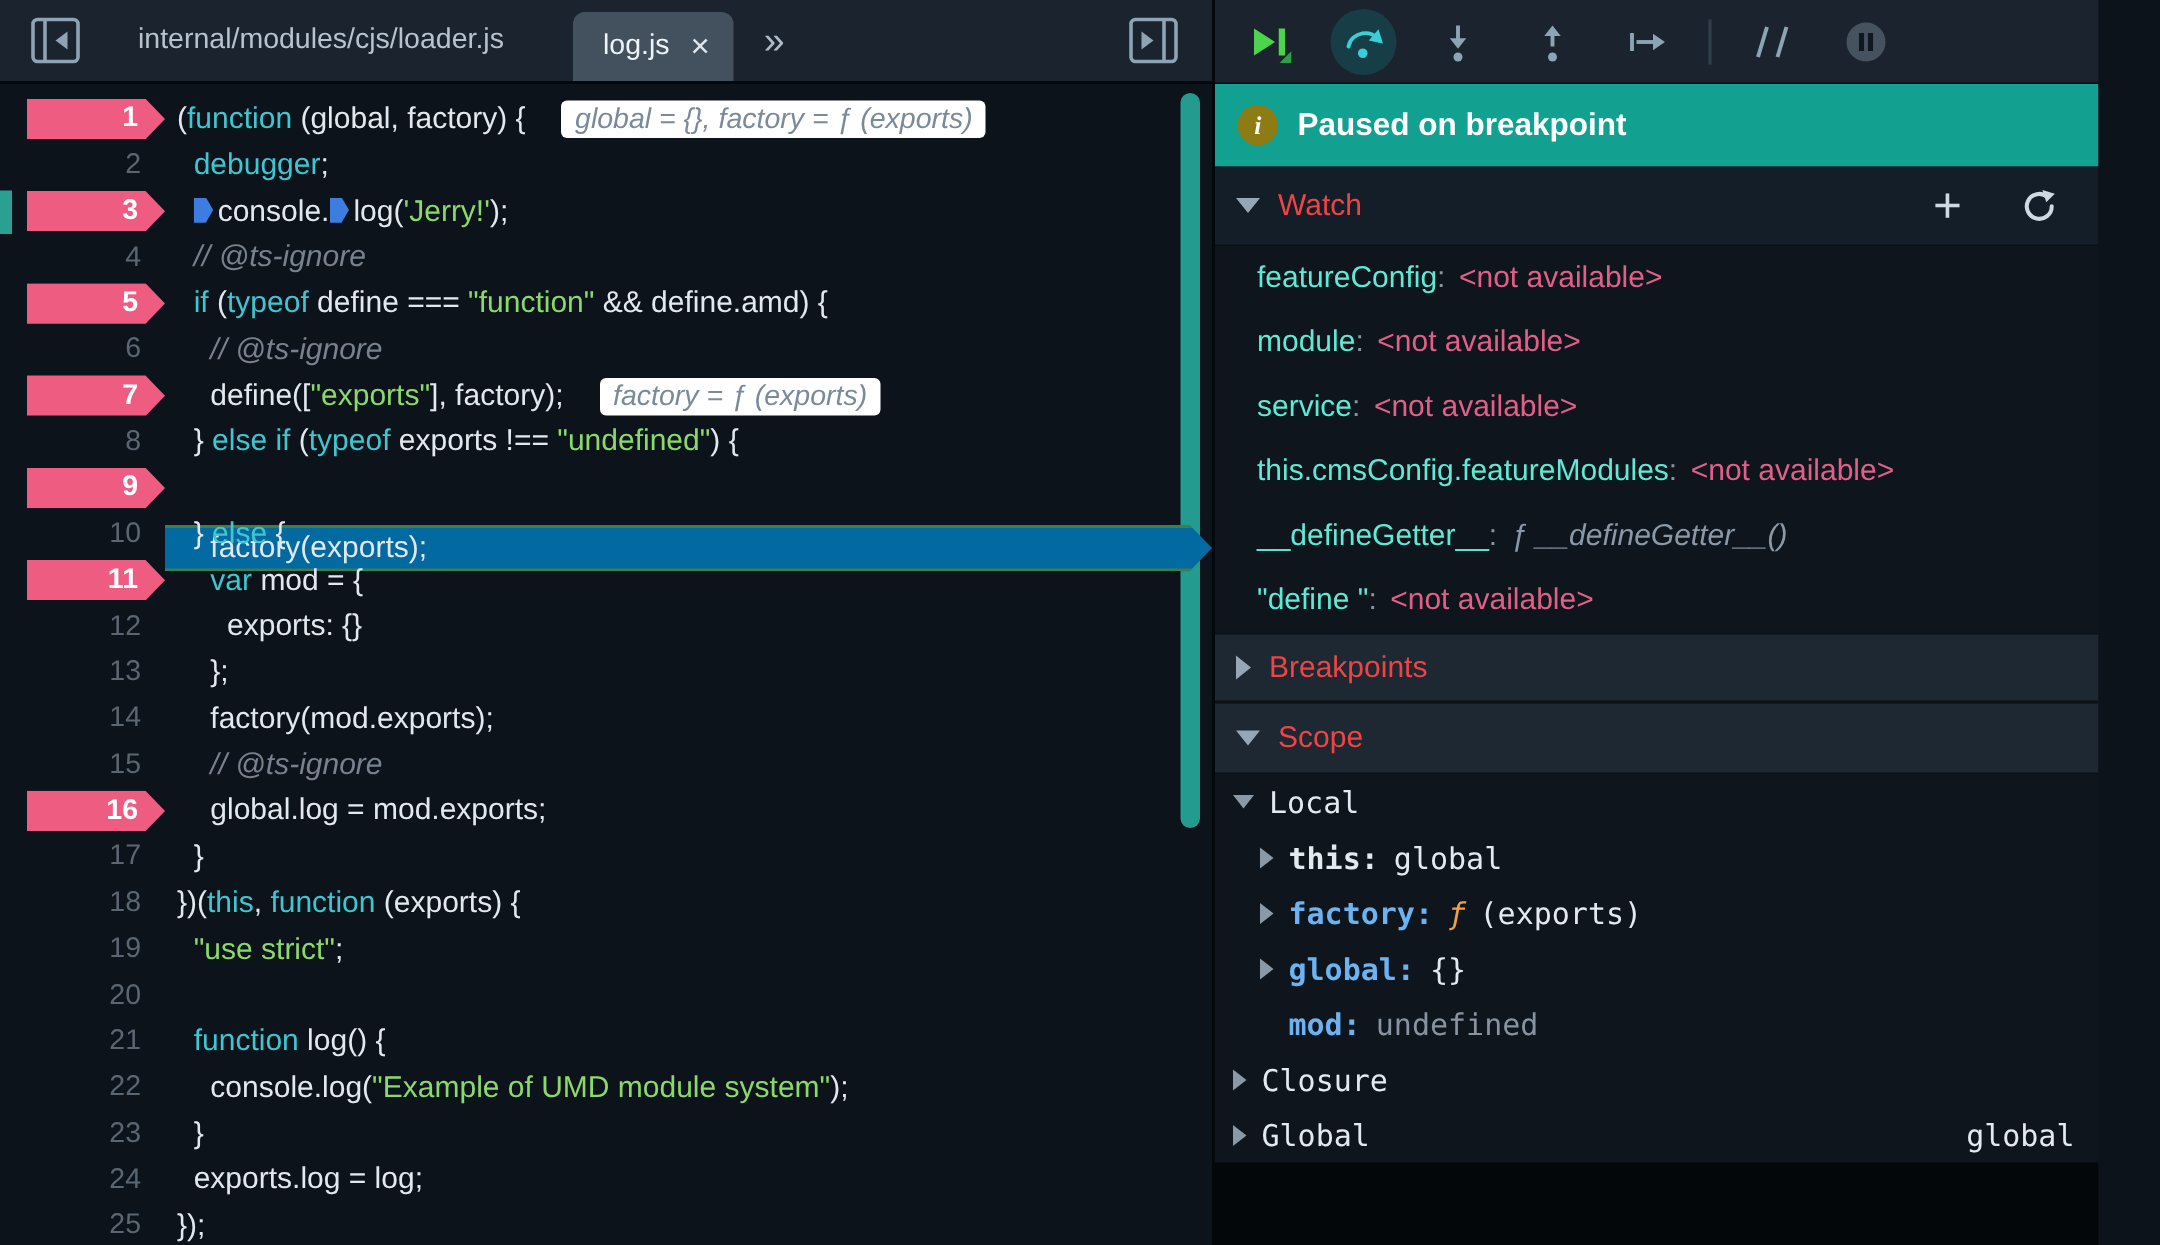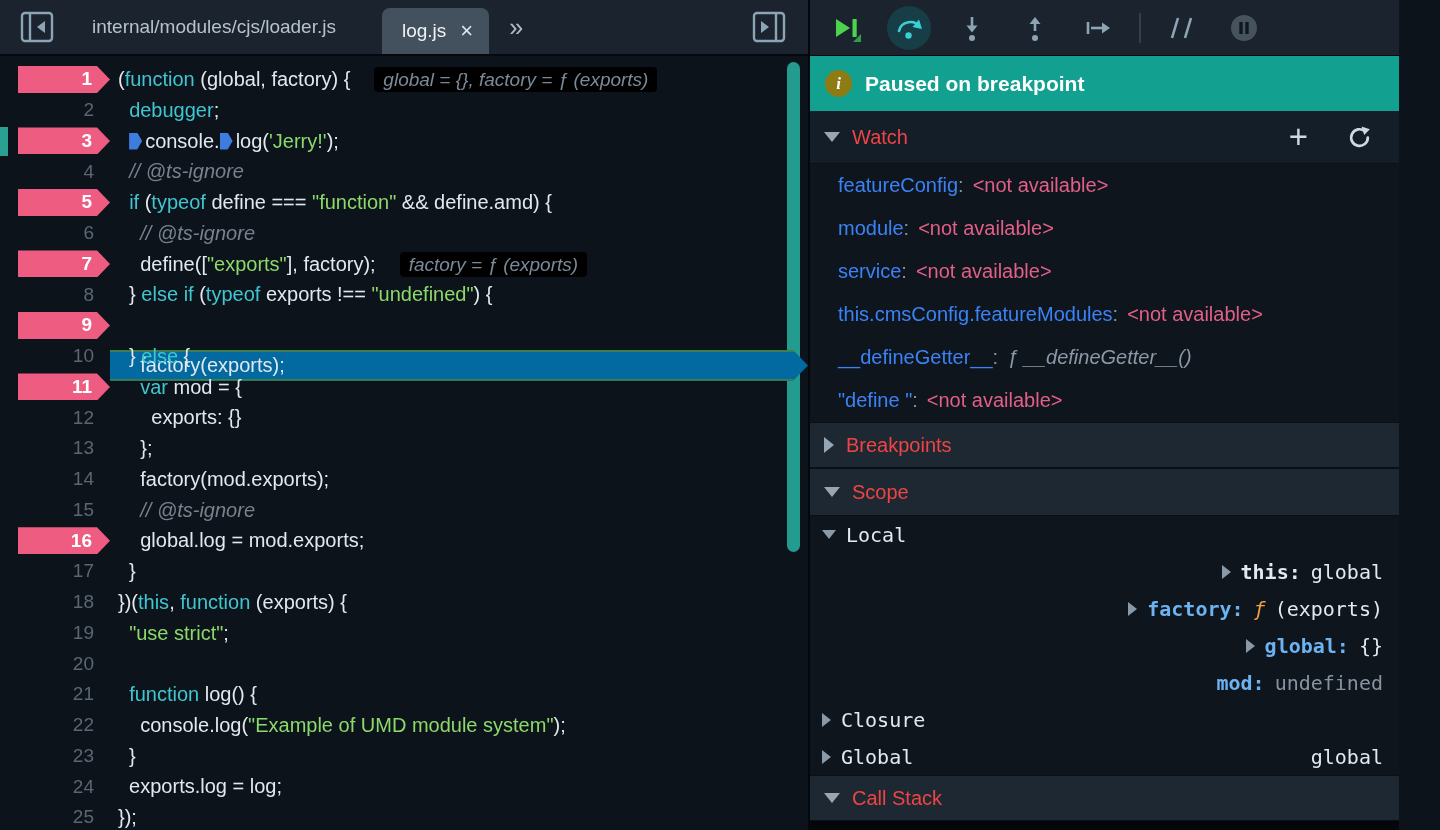--- a/index.html
+++ b/index.html
@@ -21,48 +21,48 @@
   .gutter{width:110px;flex-shrink:0;display:flex;align-items:center;height:100%;cursor:pointer;}
   .line-num{width:100%;text-align:right;padding-right:16px;color:#5b6673;font-size:19px;}
   .bp-badge{margin-left:18px;width:92px;height:27px;background:#ee5c81;clip-path:polygon(0 0,calc(100% - 13px) 0,100% 50%,calc(100% - 13px) 100%,0 100%);color:#fff;font-size:19px;font-weight:700;display:flex;align-items:center;justify-content:flex-end;padding-right:18px;box-sizing:border-box;}
   .code{flex:1;height:100%;white-space:pre;font-size:20px;line-height:30.75px;padding-left:8px;color:#e2e8ee;}
   .code.paused{background:#0369a1;box-shadow:inset 0 2px 0 #3f7f4d,inset 0 -2px 0 #3f7f4d;clip-path:polygon(0 0,calc(100% - 15px) 0,100% 50%,calc(100% - 15px) 100%,0 100%);margin-top:40px;}
   .tok-k{color:#3fc6d0;}
   .tok-s{color:#8bd96a;}
   .tok-c{color:#78828f;font-style:italic;}
   .tok-d{color:#e2e8ee;}
   .inline-bp{display:inline-block;width:13px;height:17px;background:#3e7de0;clip-path:polygon(0 0,62% 0,100% 50%,62% 100%,0 100%);margin-right:3px;vertical-align:-2px;}
-  .hint{margin-left:24px;background:#000000;border-radius:4px;padding:2px 9px;color:#7b8a99;font-style:italic;font-size:19px;}
+  .hint{margin-left:24px;background:#ffffff;border-radius:4px;padding:2px 9px;color:#7b8a99;font-style:italic;font-size:19px;}
   .scrollbar{position:absolute;right:8px;top:6px;width:13px;height:490px;background:#239b8e;border-radius:7px;cursor:pointer;}
   
   .right{flex:1;border-left:2px solid #04080c;display:flex;flex-direction:column;background:#0e151d;min-width:0;}
   .toolbar{height:55px;flex-shrink:0;background:#1b242e;border-bottom:1px solid #05090d;display:flex;align-items:center;padding-left:14px;}
   .tool-btn{width:44px;height:44px;display:flex;align-items:center;justify-content:center;margin-right:19px;cursor:pointer;border-radius:50%;}
   .tool-btn.active{background:#173e46;}
   .tool-sep{width:2px;height:30px;background:#323f4c;margin-right:18px;}
   .banner{height:55px;flex-shrink:0;background:#12a190;display:flex;align-items:center;padding-left:15px;}
   .info-icon{width:27px;height:27px;border-radius:50%;background:#8d7b14;color:#fff;display:flex;align-items:center;justify-content:center;font-size:17px;font-weight:700;font-style:italic;font-family:"Liberation Serif",serif;margin-right:13px;flex-shrink:0;}
   .banner-text{color:#fff;font-size:21px;font-weight:700;}
   .watch-header{height:52px;flex-shrink:0;background:#141e28;display:flex;align-items:center;padding:0 26px 0 14px;border-bottom:1px solid #0a1016;cursor:pointer;}
   .arr-down{width:0;height:0;border-left:8px solid transparent;border-right:8px solid transparent;border-top:10px solid #97a6b4;margin-right:12px;}
   .arr-right{width:0;height:0;border-top:8px solid transparent;border-bottom:8px solid transparent;border-left:10px solid #97a6b4;margin-right:12px;}
   .hdr-label{color:#ef4444;font-size:20px;}
   .watch-actions{margin-left:auto;display:flex;align-items:center;gap:38px;}
   .plus-icon{color:#cfd9e2;font-size:33px;font-weight:400;line-height:22px;cursor:pointer;}
   .refresh-btn{display:flex;align-items:center;cursor:pointer;}
   .watch-item{height:43px;display:flex;align-items:center;padding-left:28px;font-size:20px;cursor:pointer;}
-  .w-name{color:#3b82f6;white-space:pre;}
+  .w-name{color:#5eead4;white-space:pre;}
   .w-colon{color:#8795a3;margin-right:9px;}
   .w-val-error{color:#e25f88;}
   .w-val-function{color:#8b98a7;font-style:italic;}
   .sec-header{height:44px;flex-shrink:0;background:#1d2833;border-top:1px solid #0a1016;border-bottom:1px solid #0a1016;display:flex;align-items:center;padding-left:14px;cursor:pointer;}
   .sec-header.scope-h{height:46px;}
   .scope-body{font-family:"DejaVu Sans Mono",monospace;font-size:20px;}
   .scope-row{height:37px;display:flex;align-items:center;padding:0 16px 0 12px;color:#e3e9ef;cursor:pointer;}
-  .scope-row.entry{padding-left:30px;justify-content:flex-end;}
+  .scope-row.entry{padding-left:30px;}
   .s-arr-d{width:0;height:0;border-left:7px solid transparent;border-right:7px solid transparent;border-top:9px solid #8a99a8;margin-right:10px;flex-shrink:0;}
   .s-arr-r{width:0;height:0;border-top:7px solid transparent;border-bottom:7px solid transparent;border-left:9px solid #8a99a8;margin-right:10px;flex-shrink:0;}
   .s-arr-spacer{width:19px;flex-shrink:0;}
   .s-label{color:#e3e9ef;}
   .s-name-var{color:#6db3f2;font-weight:700;white-space:pre;}
   .s-name-plain{color:#e3e9ef;font-weight:700;white-space:pre;}
   .s-gap{width:10px;flex-shrink:0;}
   .s-val-plain{color:#e3e9ef;white-space:pre;}
   .s-val-muted{color:#8793a1;white-space:pre;}
   .s-fn{color:#f0a13e;font-style:italic;margin-right:9px;}
@@ -411,20 +411,16 @@
         <div class="s-arr-r"></div>
         <span class="s-label">Closure</span>
       </div>
       <div class="scope-row">
         <div class="s-arr-r"></div>
         <span class="s-label">Global</span>
         <span class="global-val">global</span>
       </div>
     </div>
 
-    <div class="sec-header">
-      <div class="arr-down"></div>
-      <div class="hdr-label">Call Stack</div>
-    </div>
 
     <div class="bottom-strip"></div>
   </div>
 </div>
 
 </body></html>

